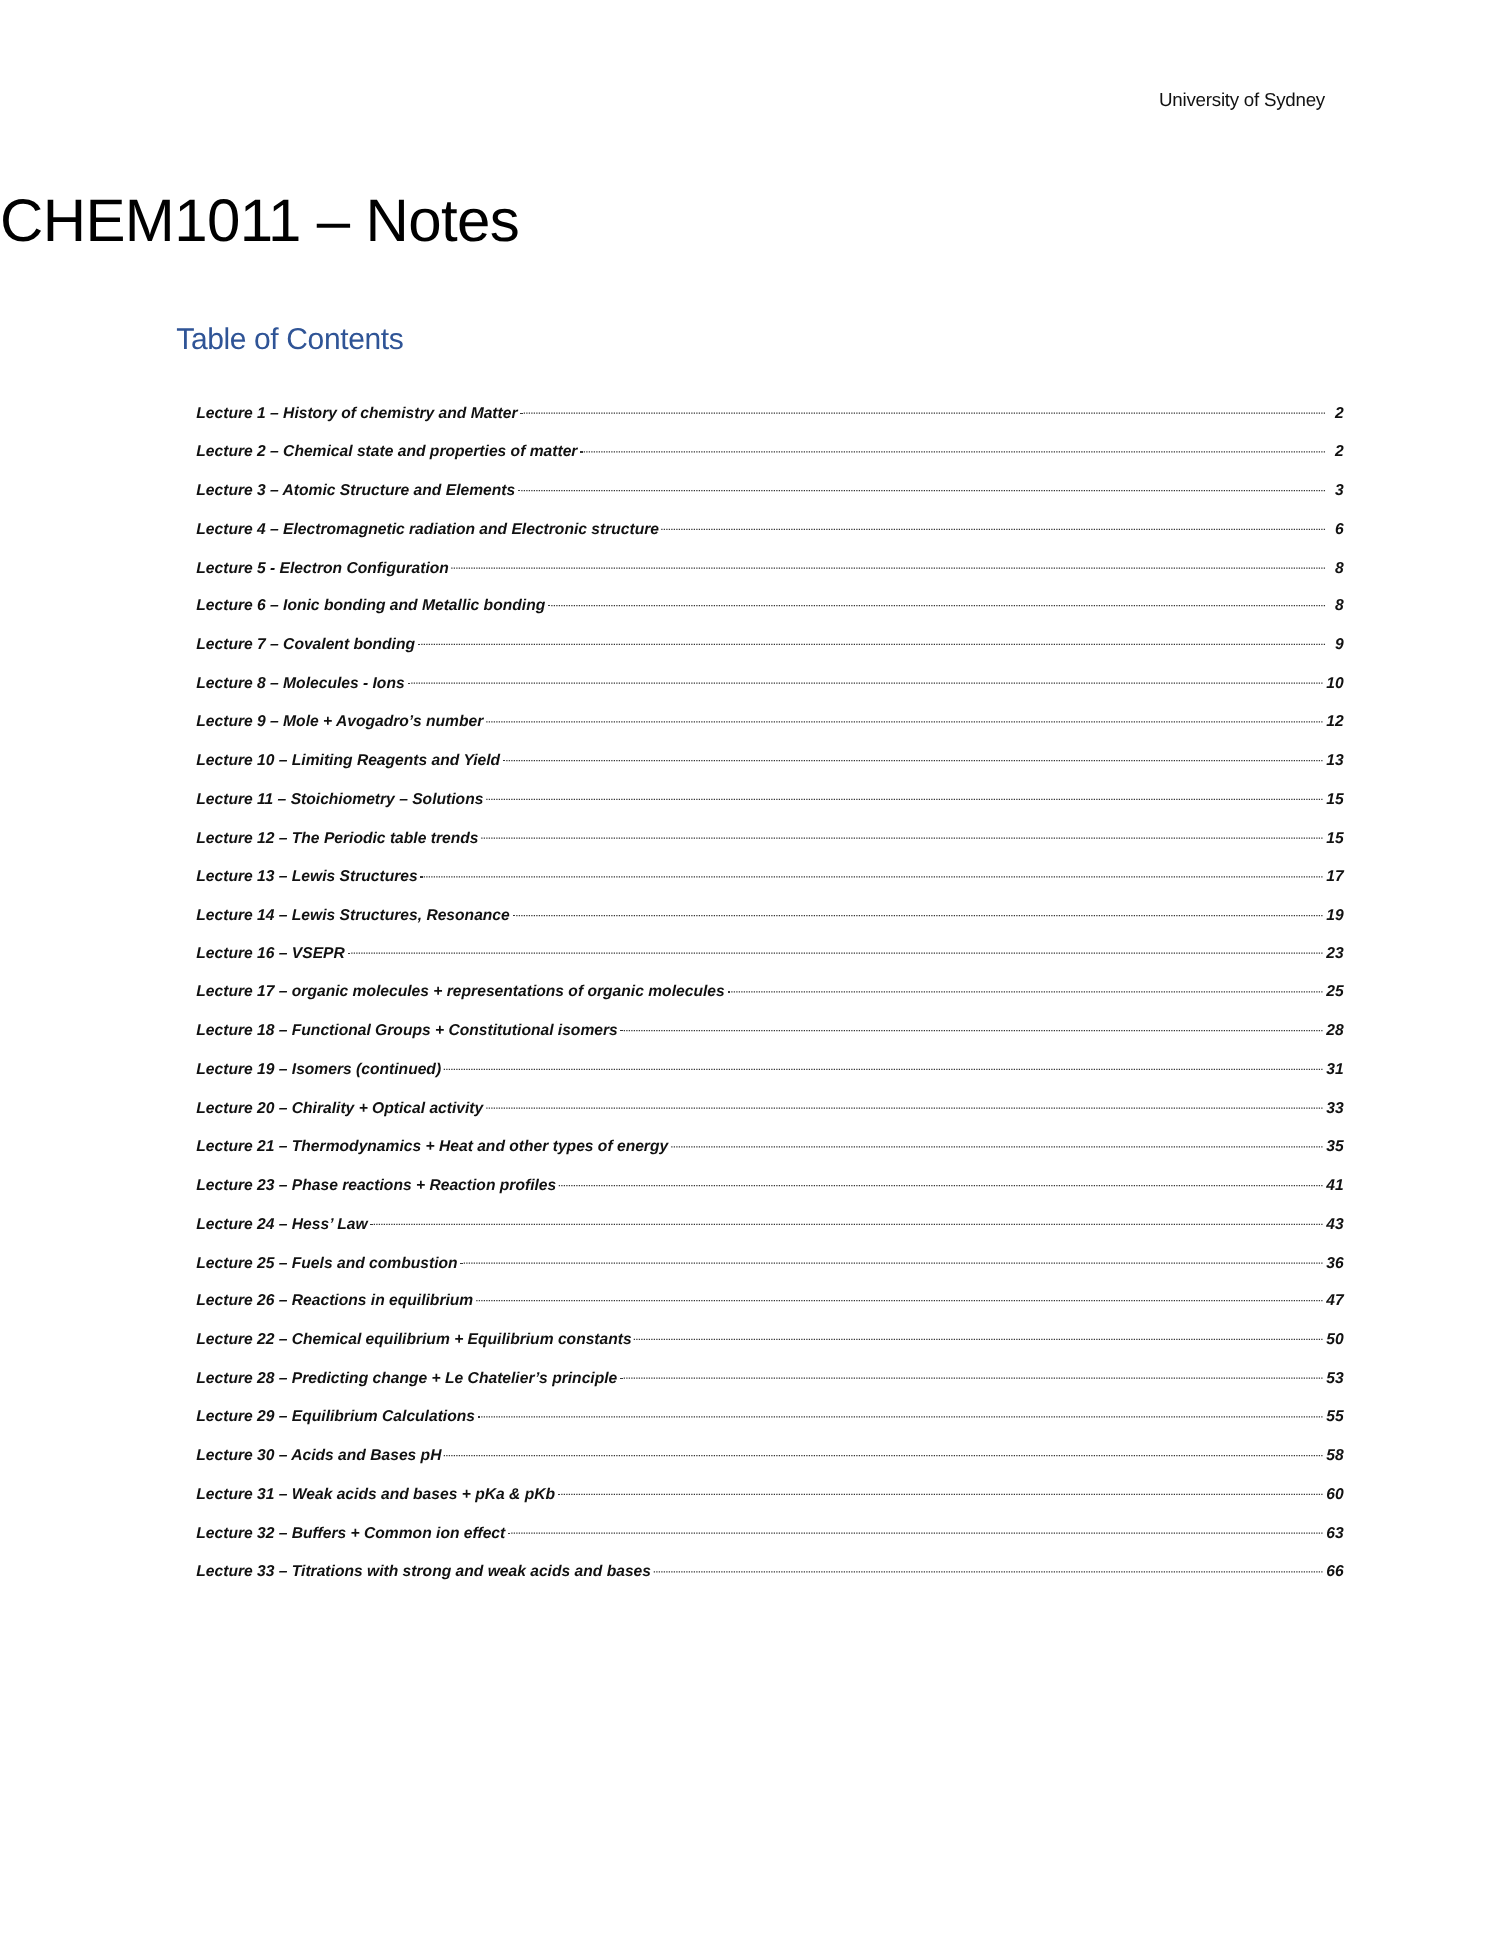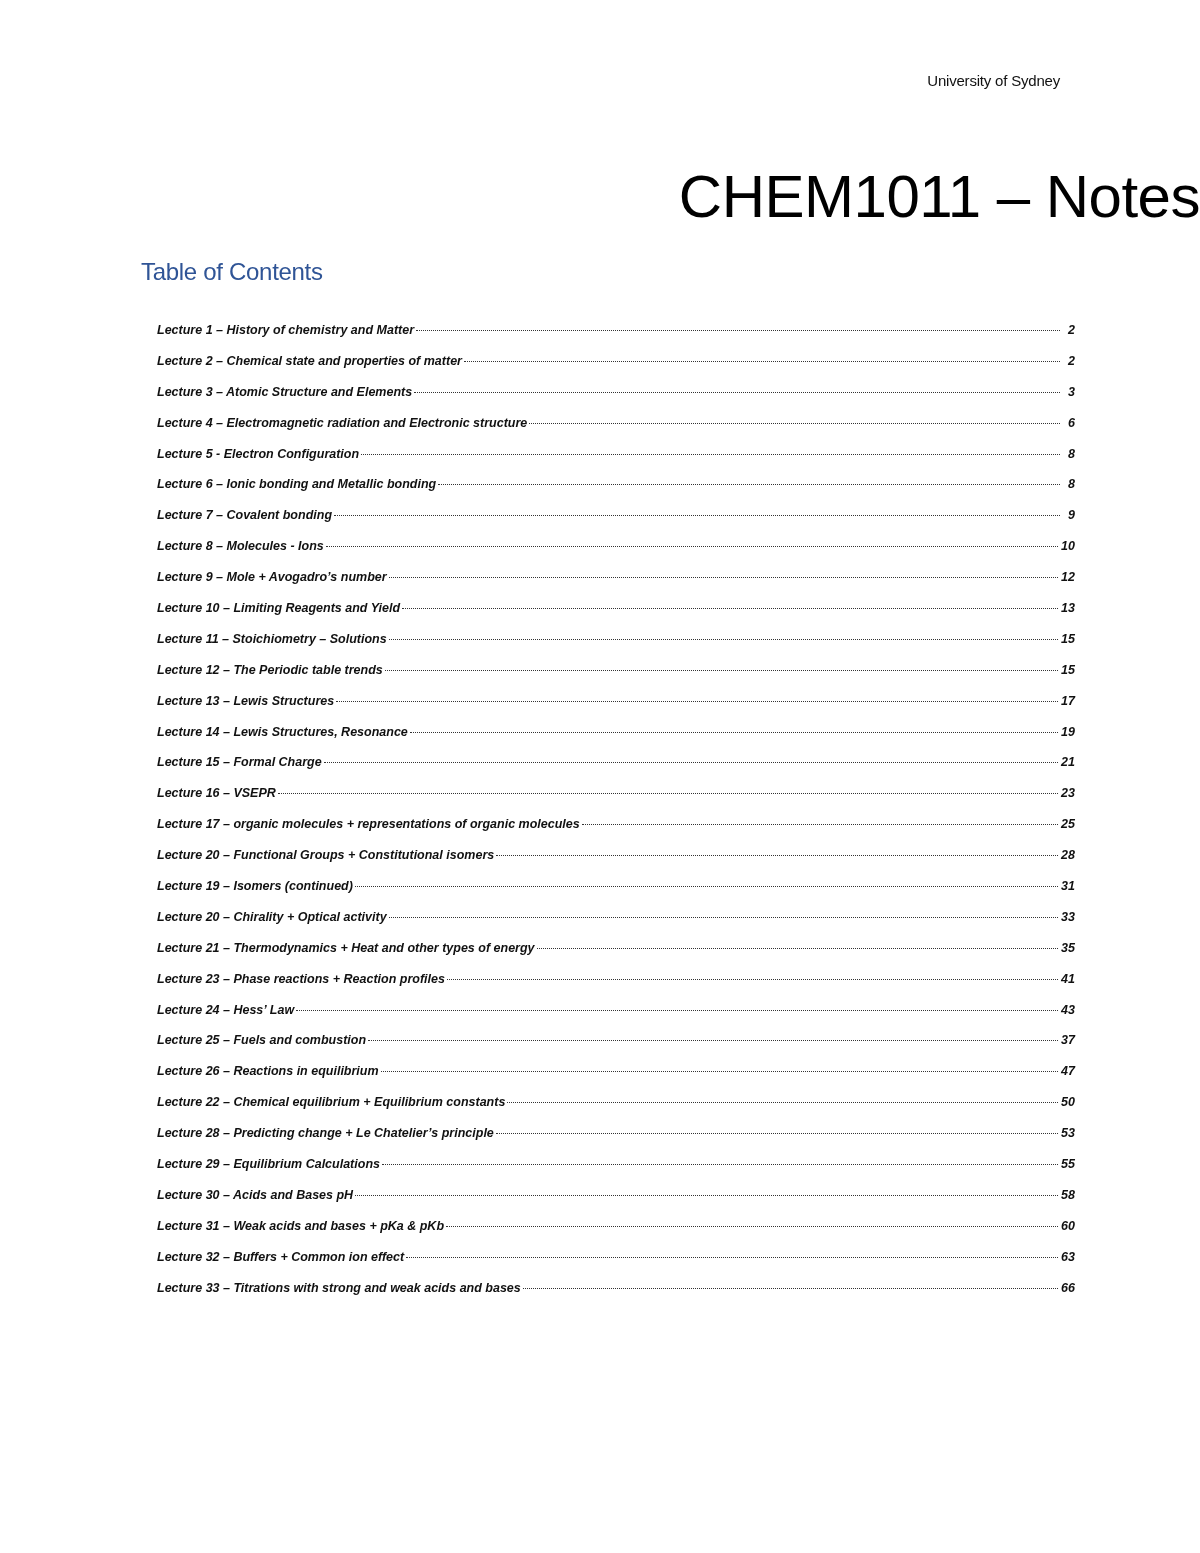--- a/index.html
+++ b/index.html
@@ -18,25 +18,25 @@
     .header-right {
       position: absolute;
       top: 72px;
       right: 140px;
       font-size: 15px;
       color: #111111;
       letter-spacing: -0.2px;
     }
     .doc-title {
       position: absolute;
-      top: 162px;
+      top: 150px;
       left: 0;
       width: 1200px;
-      text-align: right;
-      font-size: 60px;
+      text-align: left;
+      font-size: 48px;
       font-weight: normal;
       color: #000000;
       letter-spacing: -0.5px;
       margin: 0;
     }
     .toc-heading {
       position: absolute;
       top: 258px;
       left: 141px;
       font-size: 24px;
@@ -156,36 +156,31 @@
     <span class="toc-label">Lecture 13 – Lewis Structures</span>
     <span class="toc-dots"></span>
     <span class="toc-page">17</span>
   </li>
     <li class="toc-item">
     <span class="toc-label">Lecture 14 – Lewis Structures, Resonance</span>
     <span class="toc-dots"></span>
     <span class="toc-page">19</span>
   </li>
     <li class="toc-item">
-    <span class="toc-label">Lecture 15 – Formal Charge</span>
-    <span class="toc-dots"></span>
-    <span class="toc-page">21</span>
-  </li>
-    <li class="toc-item">
     <span class="toc-label">Lecture 16 – VSEPR</span>
     <span class="toc-dots"></span>
     <span class="toc-page">23</span>
   </li>
     <li class="toc-item">
     <span class="toc-label">Lecture 17 – organic molecules + representations of organic molecules</span>
     <span class="toc-dots"></span>
     <span class="toc-page">25</span>
   </li>
     <li class="toc-item">
-    <span class="toc-label">Lecture 20 – Functional Groups + Constitutional isomers</span>
+    <span class="toc-label">Lecture 18 – Functional Groups + Constitutional isomers</span>
     <span class="toc-dots"></span>
     <span class="toc-page">28</span>
   </li>
     <li class="toc-item">
     <span class="toc-label">Lecture 19 – Isomers (continued)</span>
     <span class="toc-dots"></span>
     <span class="toc-page">31</span>
   </li>
     <li class="toc-item">
     <span class="toc-label">Lecture 20 – Chirality + Optical activity</span>
@@ -203,21 +198,21 @@
     <span class="toc-page">41</span>
   </li>
     <li class="toc-item">
     <span class="toc-label">Lecture 24 – Hess’ Law</span>
     <span class="toc-dots"></span>
     <span class="toc-page">43</span>
   </li>
     <li class="toc-item">
     <span class="toc-label">Lecture 25 – Fuels and combustion</span>
     <span class="toc-dots"></span>
-    <span class="toc-page">37</span>
+    <span class="toc-page">36</span>
   </li>
     <li class="toc-item">
     <span class="toc-label">Lecture 26 – Reactions in equilibrium</span>
     <span class="toc-dots"></span>
     <span class="toc-page">47</span>
   </li>
     <li class="toc-item">
     <span class="toc-label">Lecture 22 – Chemical equilibrium + Equilibrium constants</span>
     <span class="toc-dots"></span>
     <span class="toc-page">50</span>

